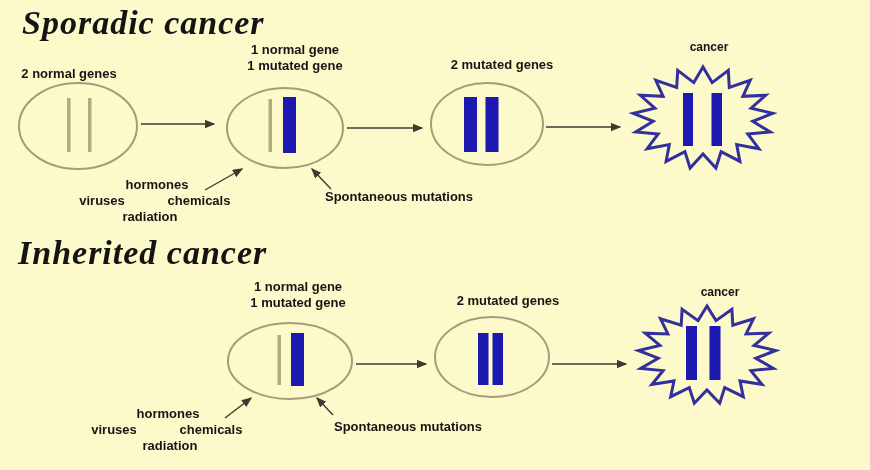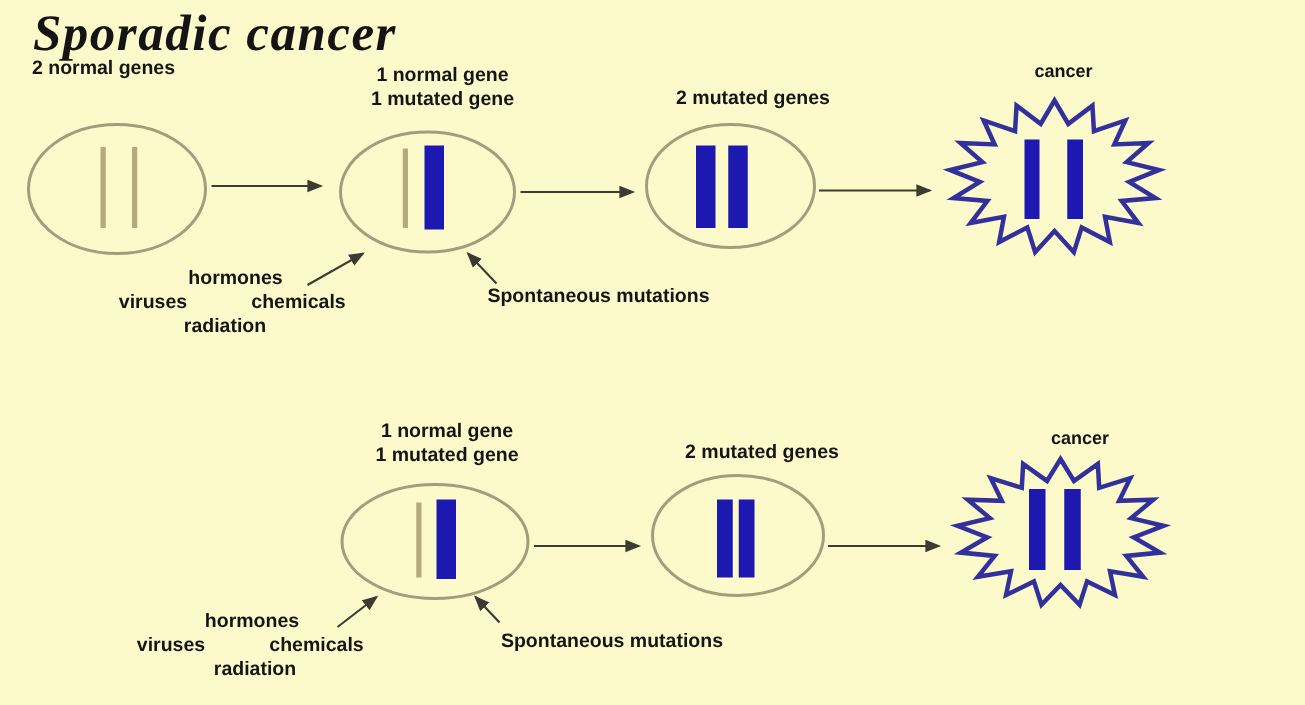--- a/index.html
+++ b/index.html
@@ -100,38 +100,39 @@
     <polygon fill="var(--bg,#fcf9ca)" stroke="var(--starburst-stroke,#32309c)" stroke-width="3" stroke-linejoin="miter" points="707.0,306.0 716.0,320.6 731.9,309.3 732.8,325.2 753.5,318.8 746.1,333.9 768.8,333.2 754.1,345.4 775.7,350.5 755.8,358.2 773.4,368.4 750.9,370.6 762.1,384.5 740.0,380.9 743.3,396.7 724.7,387.6 719.7,403.2 707.0,390.0 694.3,403.2 689.3,387.6 670.7,396.7 674.0,380.9 651.9,384.5 663.1,370.6 640.6,368.4 658.2,358.2 638.3,350.5 659.9,345.4 645.2,333.2 667.9,333.9 660.5,318.8 681.2,325.2 682.1,309.3 698.0,320.6"></polygon>
     <rect x="686" y="326" width="11" height="54" fill="var(--mutated-gene,#1c18b0)"></rect>
     <rect x="709.5" y="326" width="11" height="54" fill="var(--mutated-gene,#1c18b0)"></rect>
 
     <line x1="225" y1="418" x2="251" y2="398" stroke="var(--arrow,#3c3b33)" stroke-width="1.4" marker-end="url(#ah)"></line>
     <line x1="333" y1="415" x2="317" y2="398" stroke="var(--arrow,#3c3b33)" stroke-width="1.4" marker-end="url(#ah)"></line>
   </svg>
 
   <div class="title" style="left:22px;top:4px;">Sporadic cancer</div>
 
-  <div class="lbl" style="left:69px;top:37px;">2 normal genes</div>
+  <div class="lbl" style="left:69px;top:66px;">2 normal genes</div>
 
   <div class="lbl2" style="left:295px;top:42px;">
     <span>1 normal gene</span><br>
     <span>1 mutated gene</span>
   </div>
 
   <div class="lbl" style="left:502px;top:57px;">2 mutated genes</div>
 
   <div class="cancer-lbl" style="left:709px;top:40px;">cancer</div>
 
   <div class="lbl" style="left:157px;top:177px;">hormones</div>
   <div class="lbl" style="left:102px;top:193px;">viruses</div>
   <div class="lbl" style="left:199px;top:193px;">chemicals</div>
   <div class="lbl" style="left:150px;top:209px;">radiation</div>
 
   <div class="lbl" style="left:399px;top:189px;">Spontaneous mutations</div>
 
+  <div class="title" style="left:18px;top:234px;">Inherited cancer</div>
 
   <div class="lbl2" style="left:298px;top:279px;">
     <span>1 normal gene</span><br>
     <span>1 mutated gene</span>
   </div>
 
   <div class="lbl" style="left:508px;top:293px;">2 mutated genes</div>
 
   <div class="cancer-lbl" style="left:720px;top:285px;">cancer</div>
 

